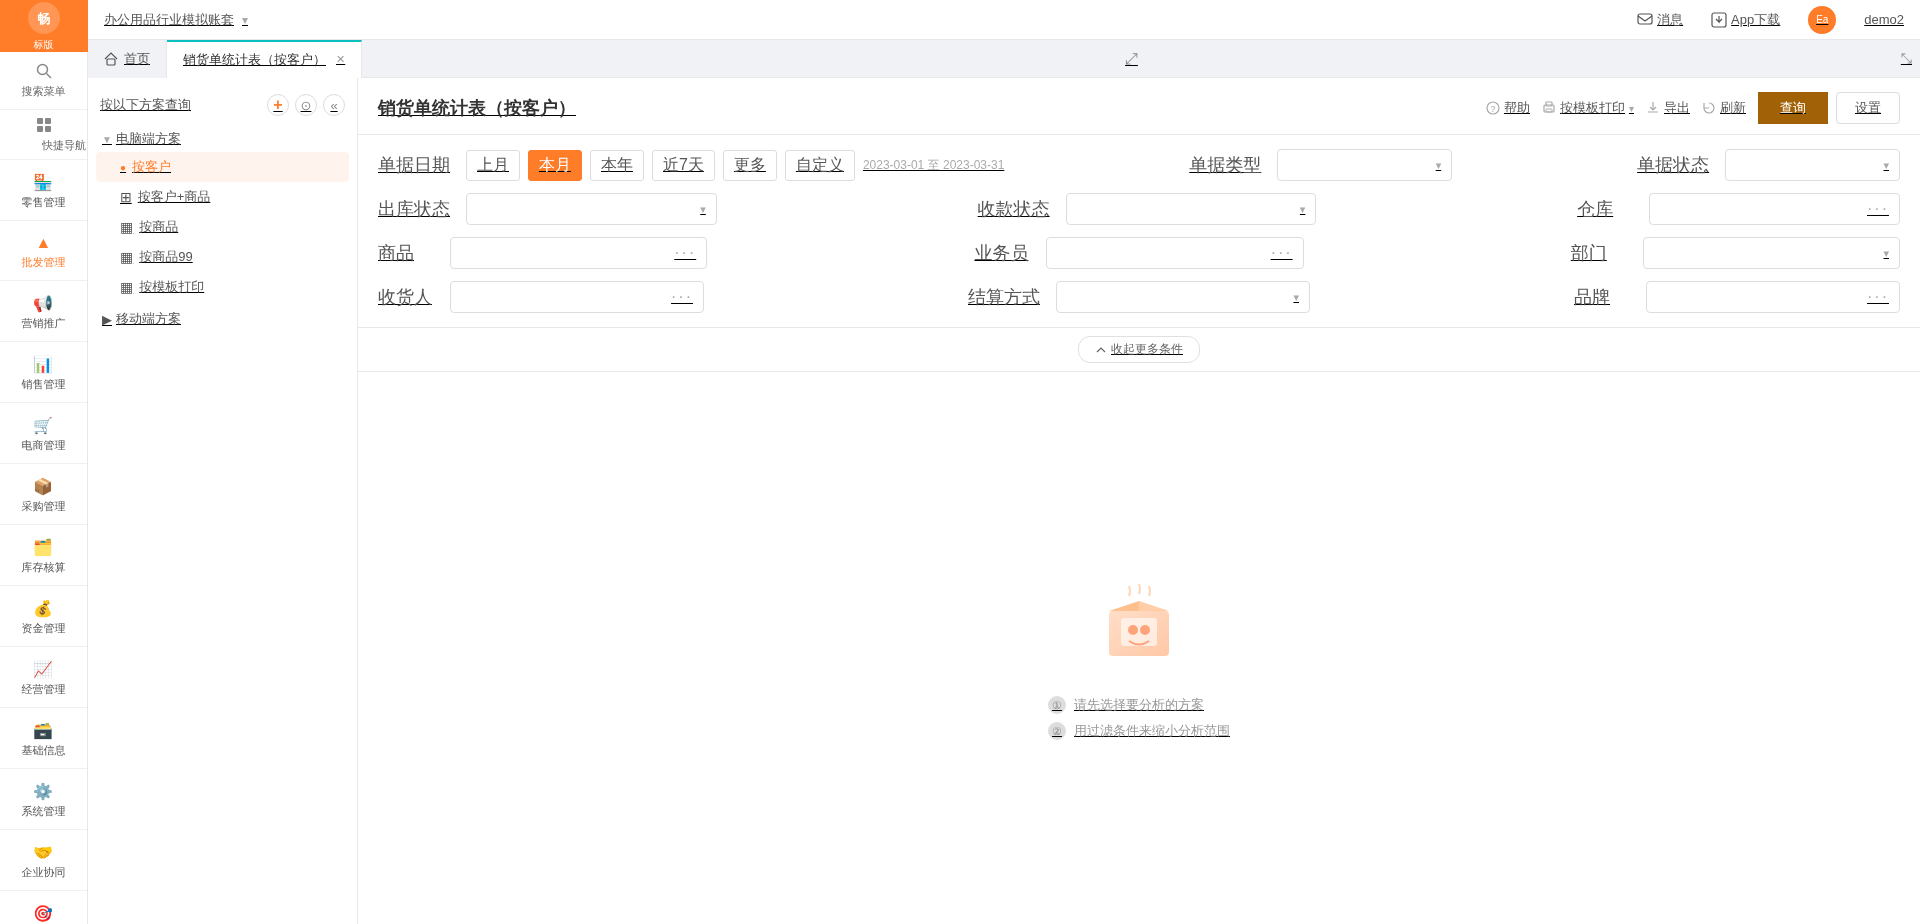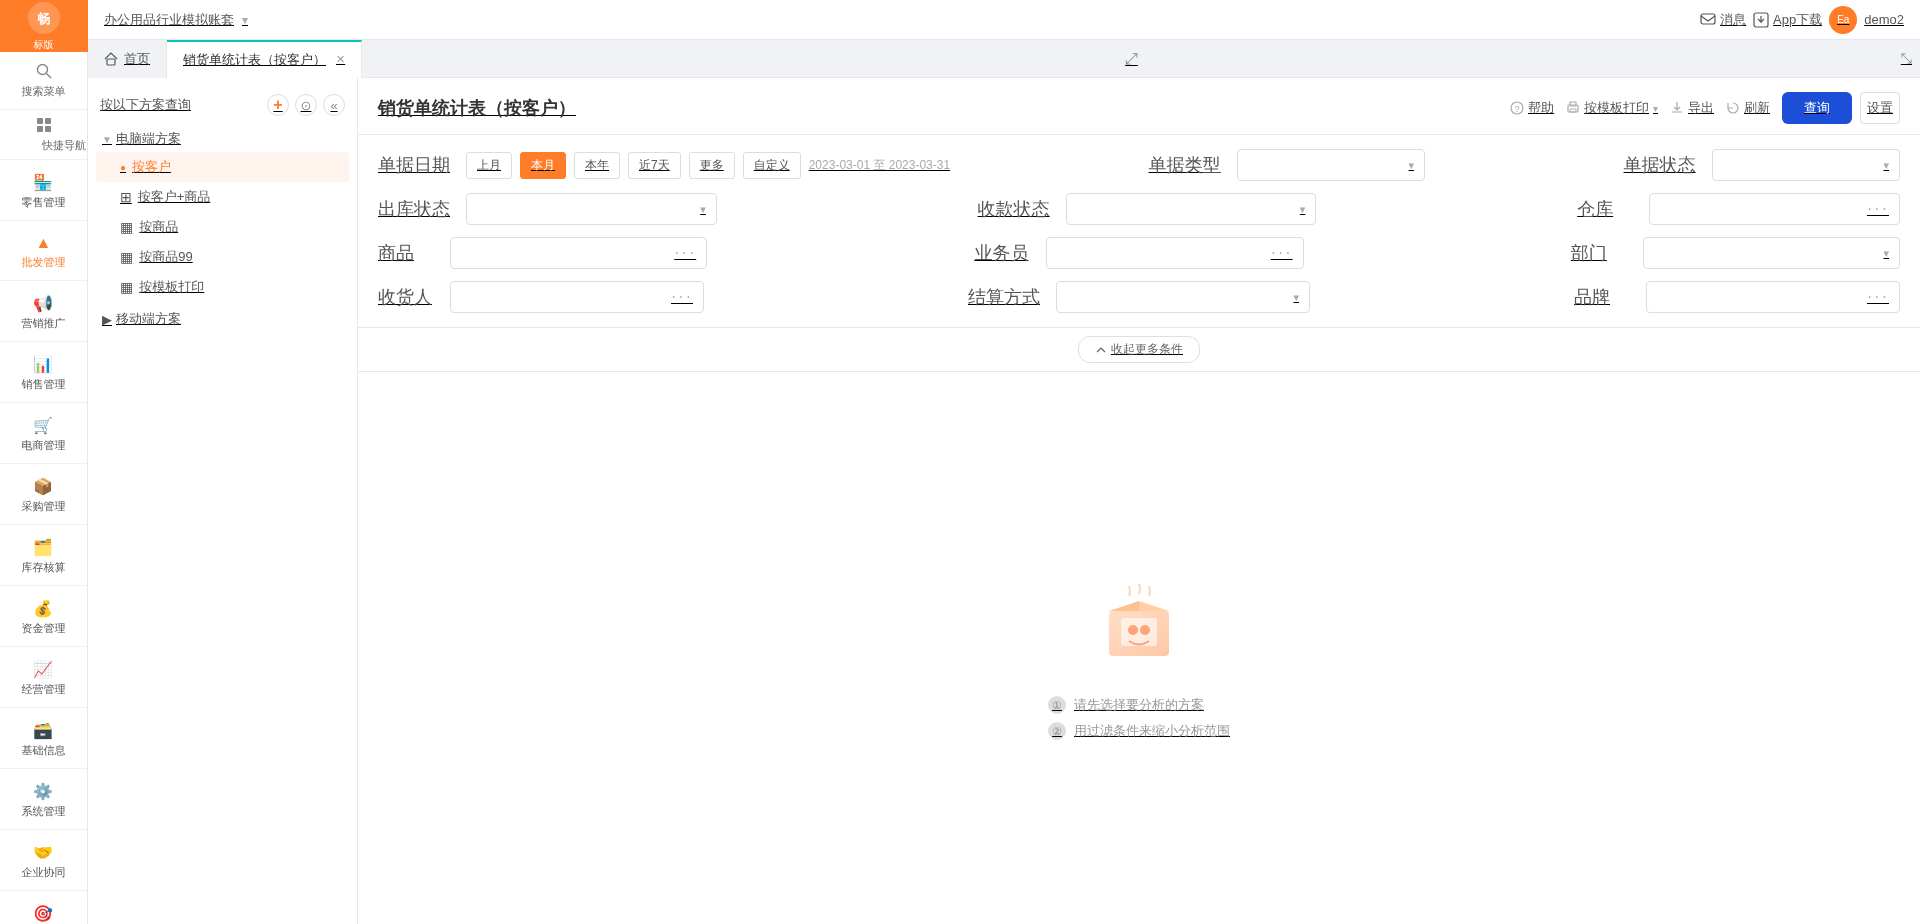--- a/index.html
+++ b/index.html
@@ -20,21 +20,21 @@
     .sidebar-item.active span, .sidebar-item.active .icon { color: #ff7c29; }
 
     
     .main { flex: 1; display: flex; flex-direction: column; height: 100%; overflow: hidden; text-decoration: underline; }
 
     
     .topbar { height: 40px; background: #fff; display: flex; align-items: center; justify-content: space-between; padding: 0 16px; border-bottom: 1px solid #e8e8e8; flex-shrink: 0; }
     .topbar-left { display: flex; align-items: center; gap: 8px; }
     .topbar-title { font-size: 13px; color: #555; }
     .topbar-arrow { color: #aaa; font-size: 12px; cursor: pointer; }
-    .topbar-right { display: flex; align-items: center; gap: 7px; }
+    .topbar-right { display: flex; align-items: center; gap: 28px; }
     .topbar-right-item { display: flex; align-items: center; gap: 4px; color: #555; font-size: 13px; cursor: pointer; }
     .avatar { width: 28px; height: 28px; border-radius: 50%; background: #ff7c29; display: flex; align-items: center; justify-content: center; color: #fff; font-size: 11px; cursor: pointer; }
 
     
     .tabbar { height: 38px; background: #f0f2f5; display: flex; align-items: center; border-bottom: 1px solid #e8e8e8; flex-shrink: 0; }
     .tab { height: 38px; padding: 0 16px; display: flex; align-items: center; gap: 6px; cursor: pointer; font-size: 13px; color: #555; background: #f0f2f5; border-right: 1px solid #e8e8e8; }
     .tab.active { background: #fff; color: #333; border-top: 2px solid #09bfbf; }
     .tab-close { color: #999; font-size: 11px; cursor: pointer; margin-left: 4px; }
     .tab-home { color: #555; }
     .tab-maximize { margin-left: auto; padding: 0 12px; color: #888; font-size: 16px; cursor: pointer; }
@@ -65,21 +65,21 @@
     .page-title { font-size: 18px; font-weight: 600; color: #333; }
     .page-actions { display: flex; align-items: center; gap: 12px; }
     .page-action { display: flex; align-items: center; gap: 4px; color: #555; font-size: 13px; cursor: pointer; }
 
     
     .filter-area { background: #fff; padding: 14px 20px; border-bottom: 1px solid #e8e8e8; flex-shrink: 0; }
     .filter-row { display: flex; align-items: center; gap: 16px; margin-bottom: 12px; }
     .filter-row:last-child { margin-bottom: 0; }
     .filter-label { color: #555; font-size: 18px; white-space: nowrap; min-width: 56px; }
     .filter-date-row { display: flex; align-items: center; gap: 8px; }
-    .date-btn { padding: 4px 10px; border-radius: 3px; border: 1px solid #ddd; background: #fff; color: #555; font-size: 12px; cursor: pointer; }
+    .date-btn { padding: 4px 10px; border-radius: 3px; border: 1px solid #ddd; background: #fff; color: #555; font-size: 16px; cursor: pointer; }
     .date-btn.active { background: #ff7c29; color: #fff; border-color: #ff7c29; }
     .date-range { font-size: 12px; color: #aaa; }
     .filter-select { flex: 1; height: 32px; border: 1px solid #ddd; border-radius: 4px; background: #fff; display: flex; align-items: center; justify-content: space-between; padding: 0 10px; cursor: pointer; min-width: 120px; }
     .filter-select span { color: #bbb; font-size: 13px; }
     .filter-select .chevron { color: #aaa; font-size: 11px; }
     .filter-input-dots { flex: 1; height: 32px; border: 1px solid #ddd; border-radius: 4px; background: #fff; display: flex; align-items: center; justify-content: flex-end; padding: 0 10px; cursor: pointer; min-width: 120px; }
     .filter-input-dots .dots { color: #aaa; font-size: 16px; letter-spacing: 2px; }
 
     
     .collapse-row { display: flex; justify-content: center; padding: 8px 0; background: #fff; cursor: pointer; border-bottom: 1px solid #e8e8e8; }
@@ -87,22 +87,22 @@
 
     
     .empty-state { flex: 1; display: flex; flex-direction: column; align-items: center; justify-content: center; background: #fff; }
     .empty-icon { width: 120px; height: 120px; margin-bottom: 20px; }
     .empty-hints { display: flex; flex-direction: column; gap: 8px; }
     .empty-hint { display: flex; align-items: center; gap: 8px; color: #999; font-size: 13px; }
     .hint-num { width: 18px; height: 18px; border-radius: 50%; background: #ddd; display: flex; align-items: center; justify-content: center; font-size: 11px; color: #888; }
 
     
     .action-btn-group { display: flex; align-items: center; gap: 8px; }
-    .btn-query { background: #1d4ed8; color: #fff; border: none; padding: 7px 22px; border-radius: 6px; cursor: pointer; font-size: 13px; }
-    .btn-setting { background: #fff; color: #555; border: 1px solid #ddd; padding: 6px 6px; border-radius: 4px; cursor: pointer; font-size: 13px; }
+    .btn-query { background: #a16207; color: #fff; border: none; padding: 7px 22px; border-radius: 0; cursor: pointer; font-size: 13px; }
+    .btn-setting { background: #fff; color: #555; border: 1px solid #ddd; padding: 6px 18px; border-radius: 4px; cursor: pointer; font-size: 13px; }
   </style>
 </head>
 <body>
 
 <div class="sidebar">
   <div class="logo">
     <svg class="logo-icon" viewBox="0 0 36 36">
       <circle cx="18" cy="18" r="16" fill="#fff" opacity="0.2"></circle>
       <text x="18" y="23" text-anchor="middle" fill="#fff" font-size="13" font-weight="bold">畅</text>
     </svg>

